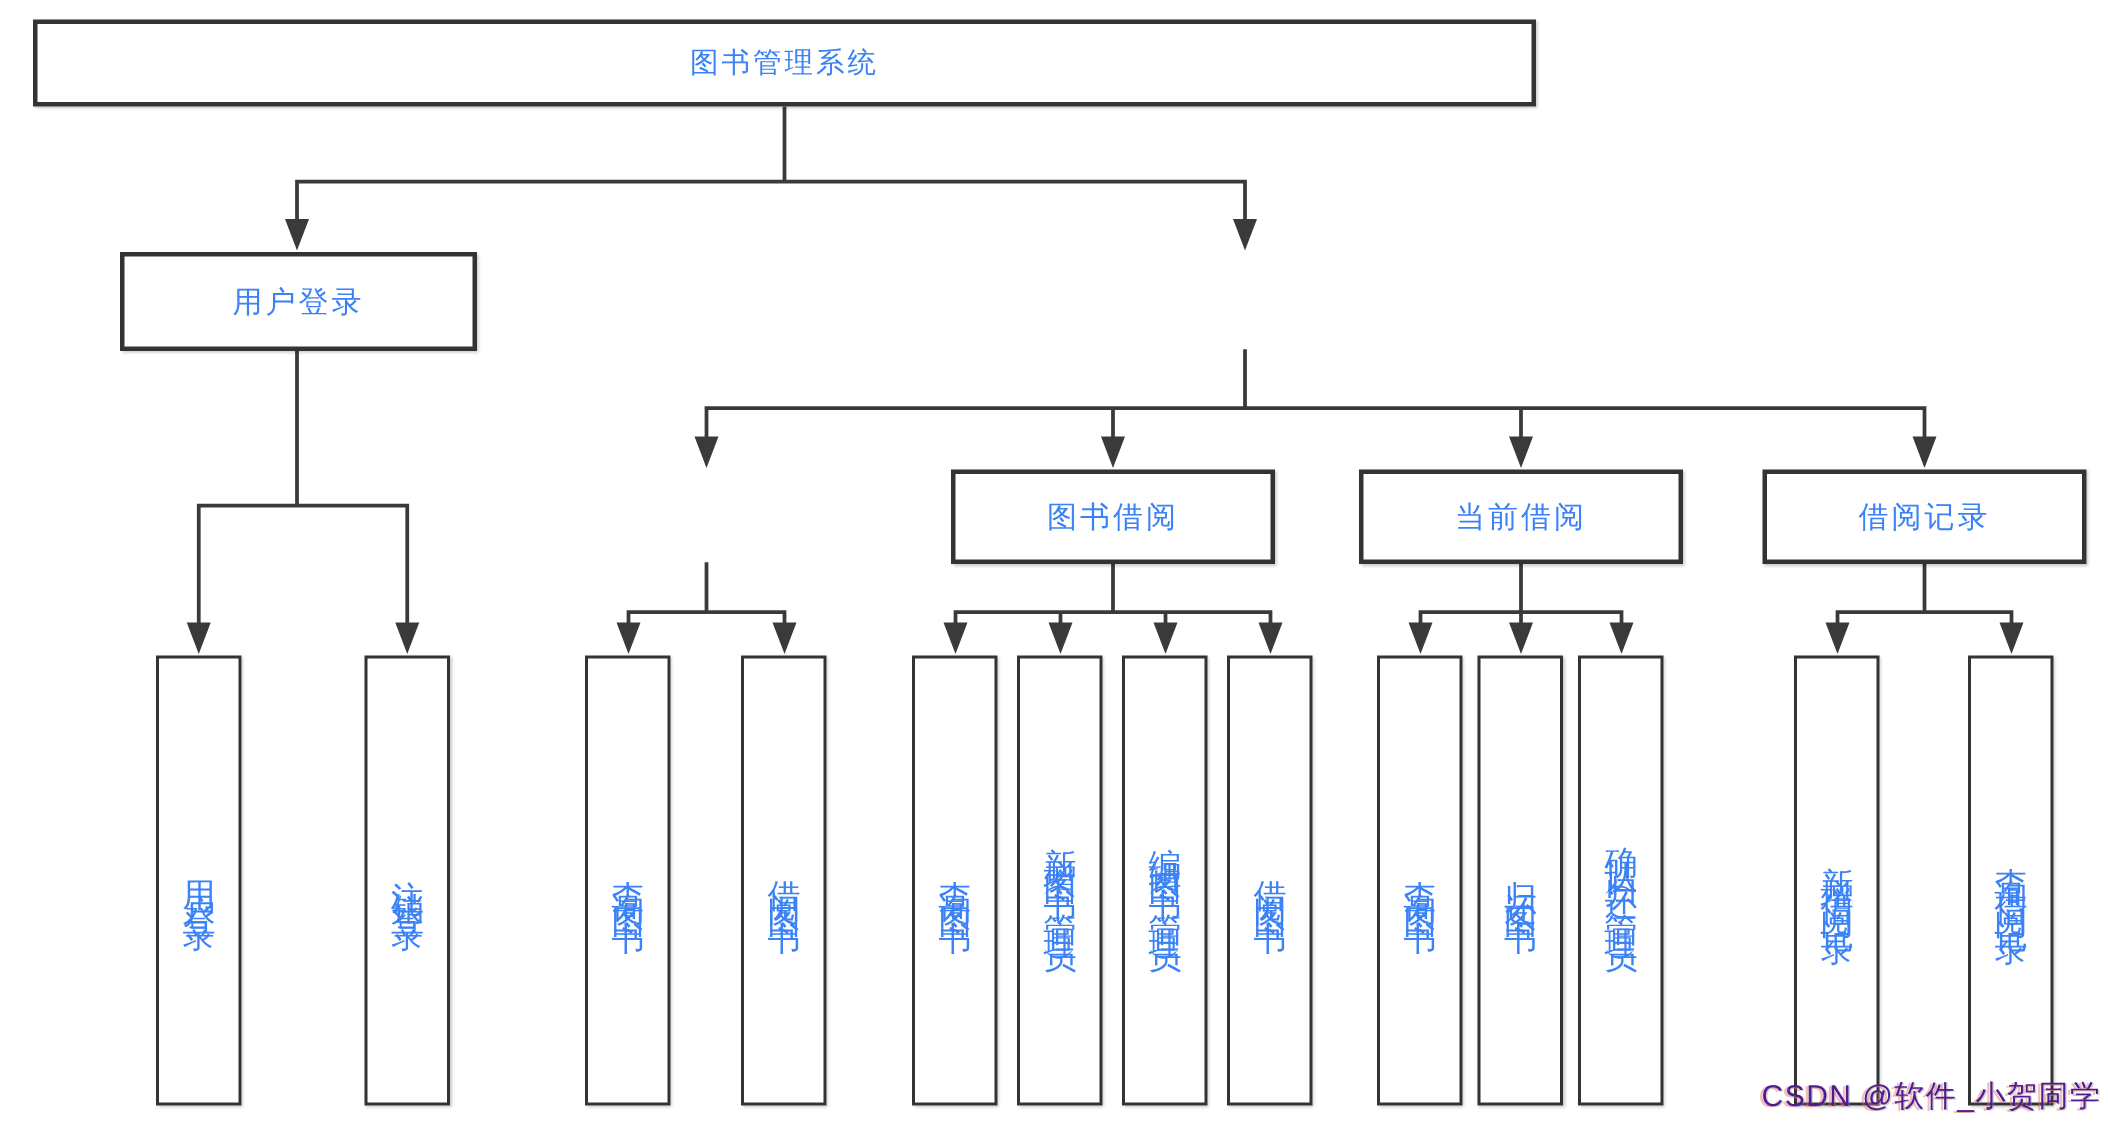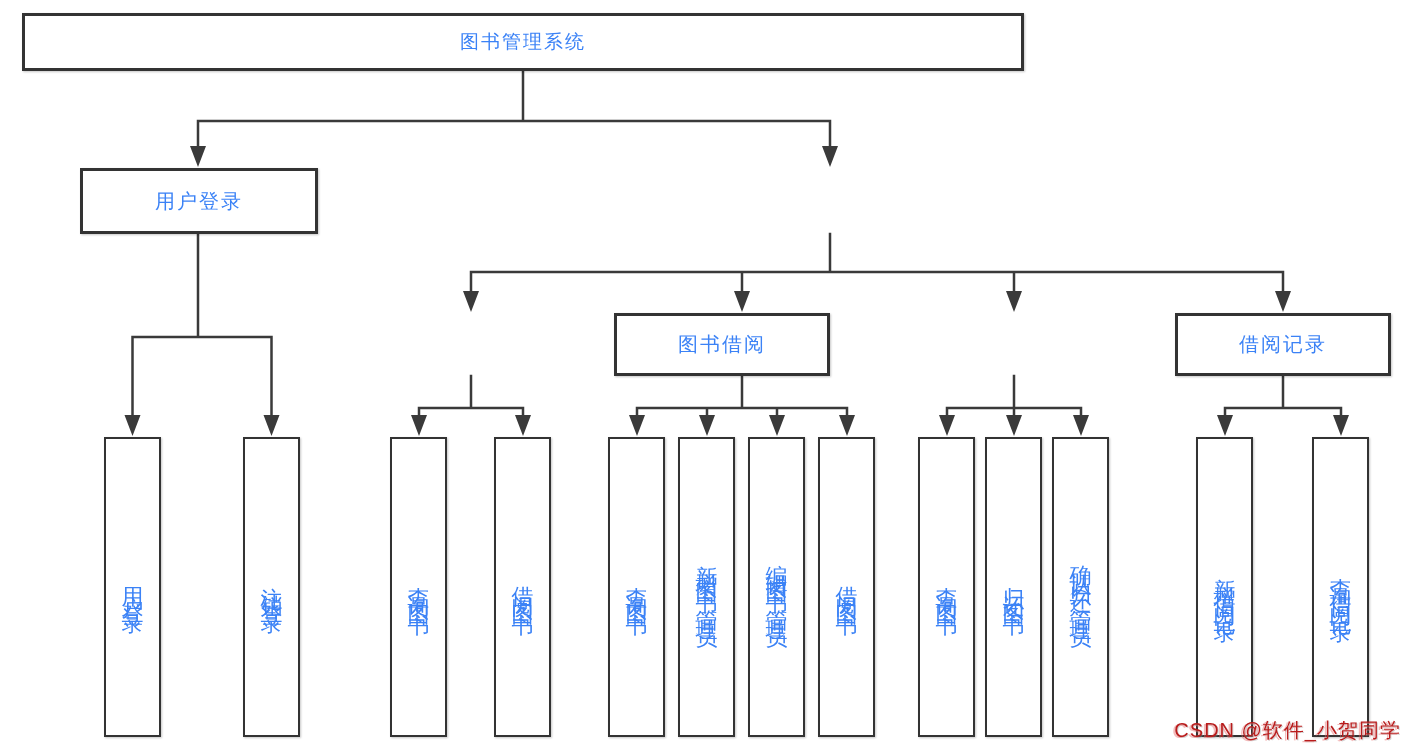--- a/index.html
+++ b/index.html
@@ -20,32 +20,32 @@
   .leaf .vlabel{
     writing-mode:vertical-rl;
     font-size:22px;letter-spacing:9px;line-height:1.1;white-space:nowrap;
   }
   
   .root        {left:22px;  top:13px;  width:1002px;height:58px;}
   .n-userlogin {left:80px;  top:168px; width:238px; height:66px;}
   .n-bookmgmt  {left:711px; top:168px; width:238px; height:66px;}
   .n-l3        {top:313px;  width:216px;height:63px;}
   .n-newbook   {left:363px;}
-  .n-borrow    {left:614px;font-family:Liberation Mono, monospace;}
+  .n-borrow    {left:634px;font-family:Liberation Mono, monospace;}
   .n-current   {left:906px;}
   .n-record    {left:1175px;}
   .leaf        {top:437px;  width:57px; height:300px;}
   .lf1 {left:104px;} .lf2 {left:243px;}
   .lf3 {left:390px;} .lf4 {left:494px;}
   .lf5 {left:608px;} .lf6 {left:678px;} .lf7 {left:748px;} .lf8 {left:818px;}
   .lf9 {left:918px;} .lf10{left:985px;} .lf11{left:1052px;}
   .lf12{left:1196px;}.lf13{left:1312px;}
   .watermark{
     position:absolute;right:4px;bottom:3px;z-index:3;
-    font-size:20px;color:#b91c1c;letter-spacing:1px;white-space:nowrap;
+    font-size:20px;color:#4c1d95;letter-spacing:1px;white-space:nowrap;
     text-shadow:-2px 1px 0 rgba(231,107,107,0.45), 1px 1px 0 rgba(150,150,150,0.4);
   }
 </style>
 </head>
 <body>
 
 <div id="canvas">
 
   <svg class="connectors" width="1405" height="747" viewBox="0 0 1405 747">
     <g fill="none" stroke="#3a3a3a" stroke-width="2.5" stroke-linecap="square">
@@ -73,20 +73,23 @@
   <div class="box root">
     <span class="hlabel">图书管理系统</span>
   </div>
 
   <div class="box n-userlogin">
     <span class="hlabel">用户登录</span>
   </div>
 
   <div class="box n-l3 n-borrow">
     <span class="hlabel">图书借阅</span>
+  </div>
+  <div class="box n-l3 n-current">
+    <span class="hlabel">当前借阅</span>
   </div>
   <div class="box n-l3 n-record">
     <span class="hlabel">借阅记录</span>
   </div>
 
   <div class="box leaf lf1">
     <span class="vlabel">用户登录</span>
   </div>
   <div class="box leaf lf2">
     <span class="vlabel">注销登录</span>

